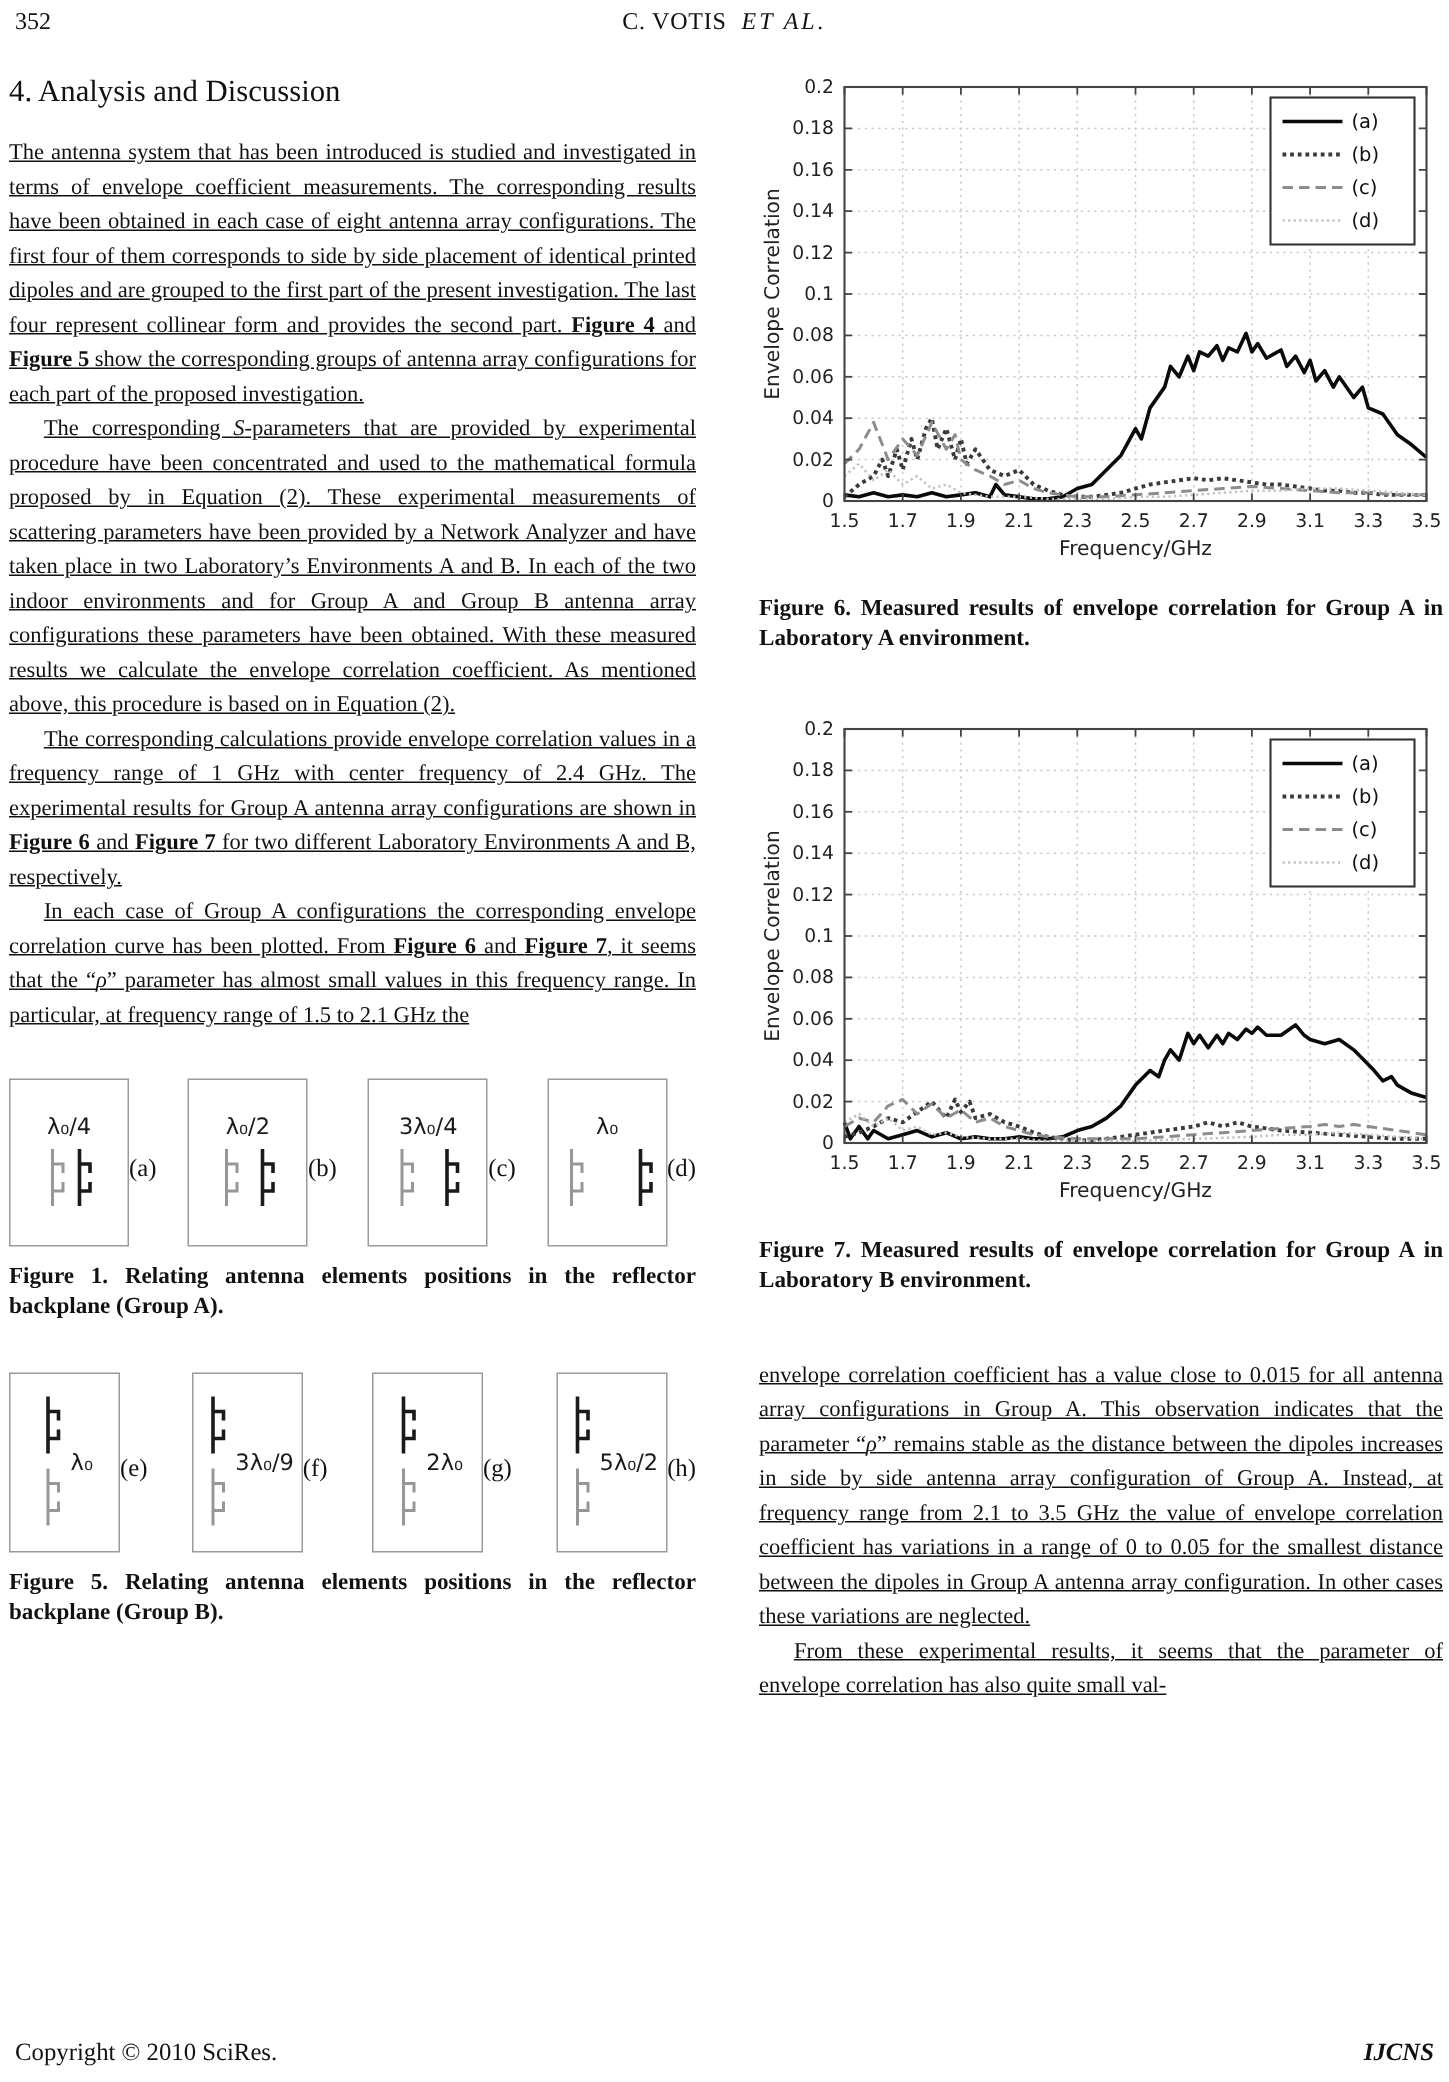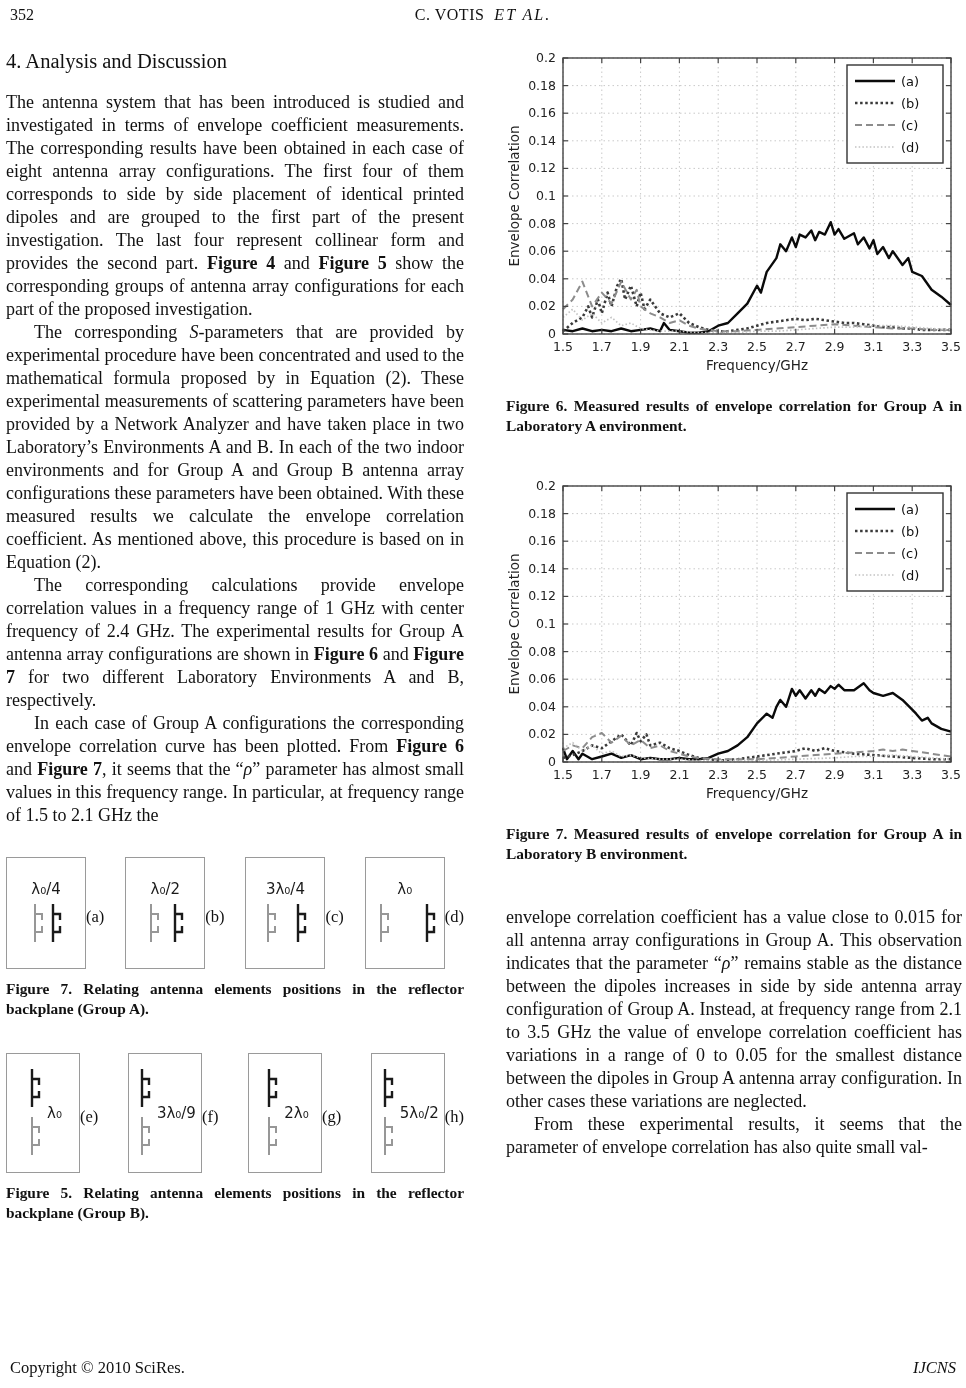--- a/index.html
+++ b/index.html
@@ -8,40 +8,40 @@
   
   .hdr{position:absolute;top:6px;left:0;width:100%;height:24px;font-size:16px;}
   .hdr .pagenum{position:absolute;left:10px;top:0;}
   .hdr .rh{position:absolute;left:0;width:100%;text-align:center;top:0;letter-spacing:.5px;}
   .hdr .rh .etal{font-style:italic;margin-left:10px;letter-spacing:2px;}
   
   .col{position:absolute;top:42px;}
   #colL{left:6px;width:458px;}
   #colR{left:506px;width:456px;}
   h2.sect{font-size:20.5px;margin:8px 0 18px 0;font-weight:normal;}
-  p.body{font-size:18px;line-height:23px;text-align:justify;margin:0;}
+  p.body{font-size:15px;line-height:23px;text-align:justify;margin:0;text-decoration:underline;}
   p.body.ind{text-indent:1.55em;}
   
   .figcap{font-size:15.4px;line-height:20px;font-weight:bold;text-align:justify;margin:10px 0 0 0;}
   
   .antrow{display:flex;justify-content:space-between;margin-top:30px;}
   .antcell{display:flex;flex-direction:row;align-items:center;}
   .antbox{width:78px;height:110px;border:1.5px solid #9a9a9a;background:#fff;
           display:flex;flex-direction:column;align-items:center;justify-content:center;}
   .antbox.tall{width:72px;height:118px;flex-direction:row;justify-content:center;align-items:center;}
   .dlabel{font-family:"DejaVu Sans", sans-serif;font-size:15px;color:#1a1a1a;margin-bottom:2px;}
   .antbox.tall .dlabel{margin:0 0 0 1px;}
   .sublabel{font-size:16.5px;margin-top:8px;}
   
   .chartwrap{margin:6px 0 0 0;}
   .chartwrap svg{display:block;}
   
   .ftr{position:absolute;left:0;bottom:8px;width:100%;height:22px;font-size:16.5px;}
   .ftr .cp{position:absolute;left:10px;}
-  .ftr .jr{position:absolute;right:10px;font-weight:normal;font-style:italic;}
+  .ftr .jr{position:absolute;right:10px;font-weight:bold;font-style:italic;}
 </style>
 </head>
 <body>
 
 <div id="page">
 
   <div class="hdr">
     <span class="pagenum">352</span>
     <span class="rh"><span>C. VOTIS</span><span class="etal">ET AL.</span></span>
   </div>
@@ -88,21 +88,21 @@
         <div class="antbox">
           <span class="dlabel">λ₀</span>
           <svg width="64" height="46" viewBox="0 0 64 46">
             <path d="M8,4 V42 M8,14 h7 v6 M8,32 h7 v-6" fill="none" stroke="#979797" stroke-width="2"></path>
             <path d="M54,4 V42 M54,14 h7 v6 M54,32 h7 v-6" fill="none" stroke="#1a1a1a" stroke-width="2.4"></path>
           </svg>
         </div>
         <span class="sublabel">(d)</span>
       </div>
     </div>
-    <p class="figcap">Figure 7. Relating antenna elements positions in the reflector backplane (Group A).</p>
+    <p class="figcap">Figure 1. Relating antenna elements positions in the reflector backplane (Group A).</p>
 
     <div class="antrow" style="margin-top:34px;">
       <div class="antcell">
         <div class="antbox tall">
           <svg width="22" height="92" viewBox="0 0 22 92">
             <path d="M8,2 V40 M8,12 h7 v6 M8,30 h7 v-6" fill="none" stroke="#1a1a1a" stroke-width="2.4"></path>
             <path d="M8,50 V88 M8,60 h7 v6 M8,78 h7 v-6" fill="none" stroke="#979797" stroke-width="2"></path>
           </svg>
           <span class="dlabel">λ₀</span>
         </div>

